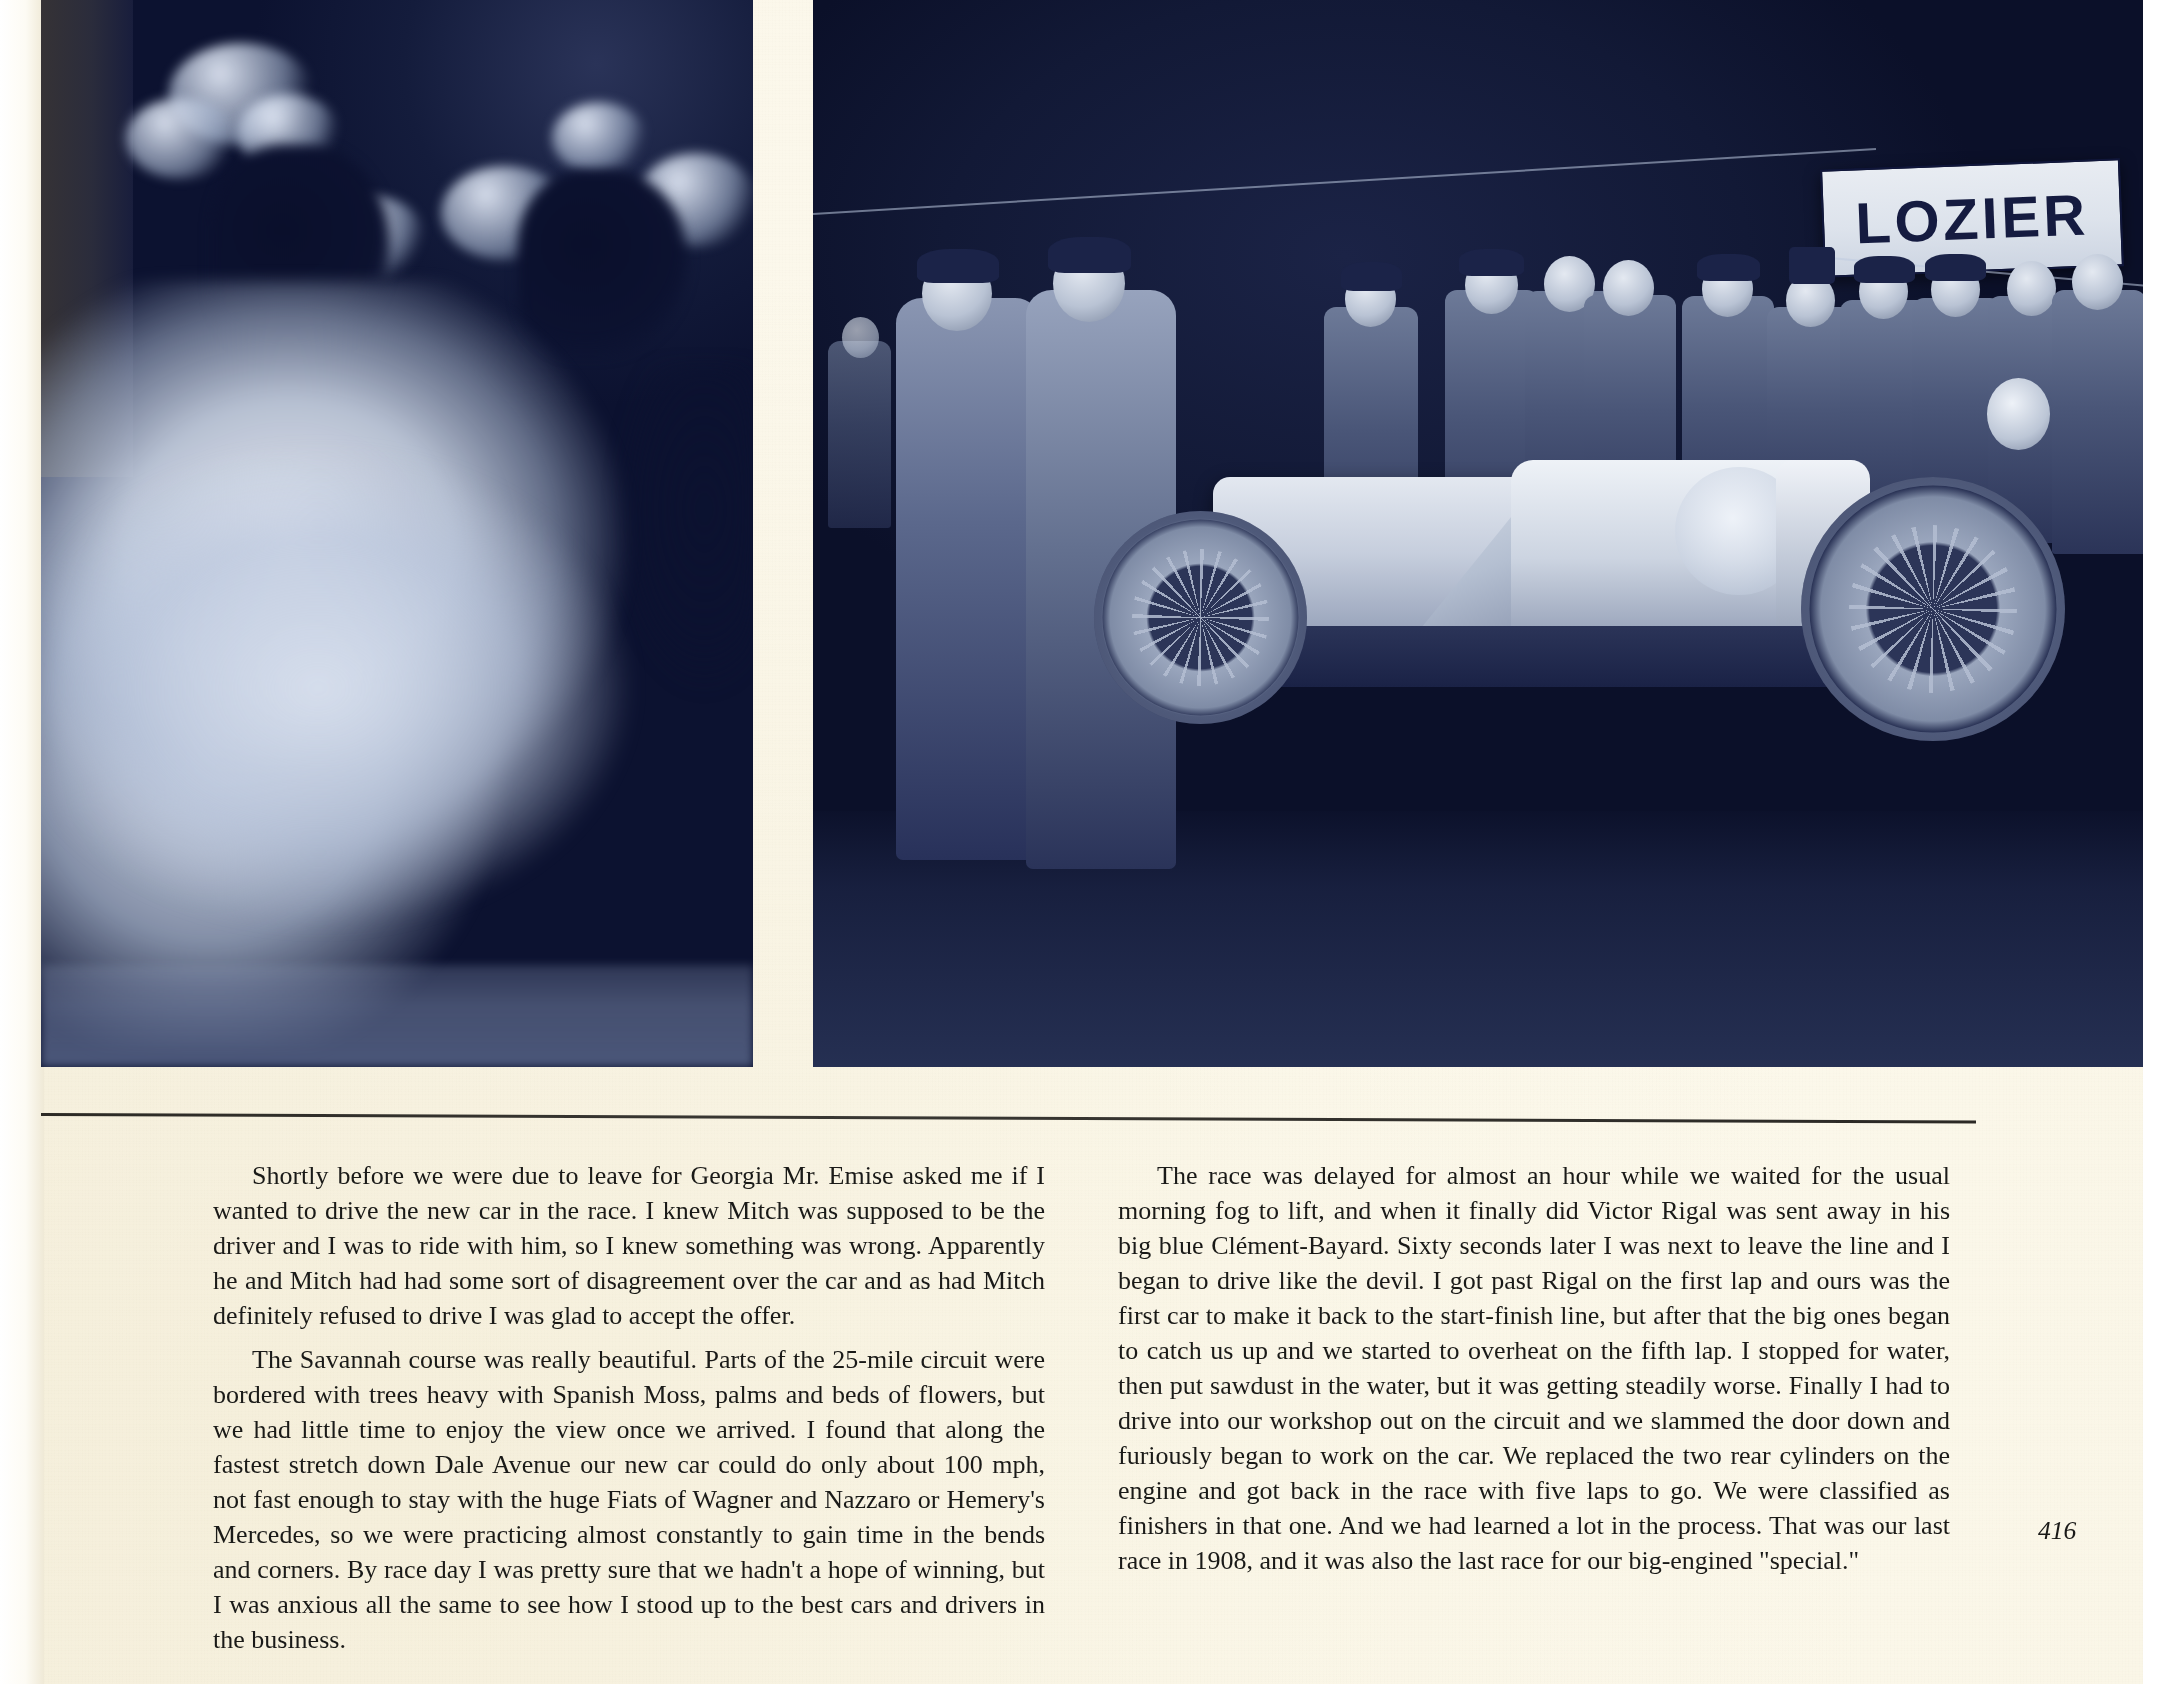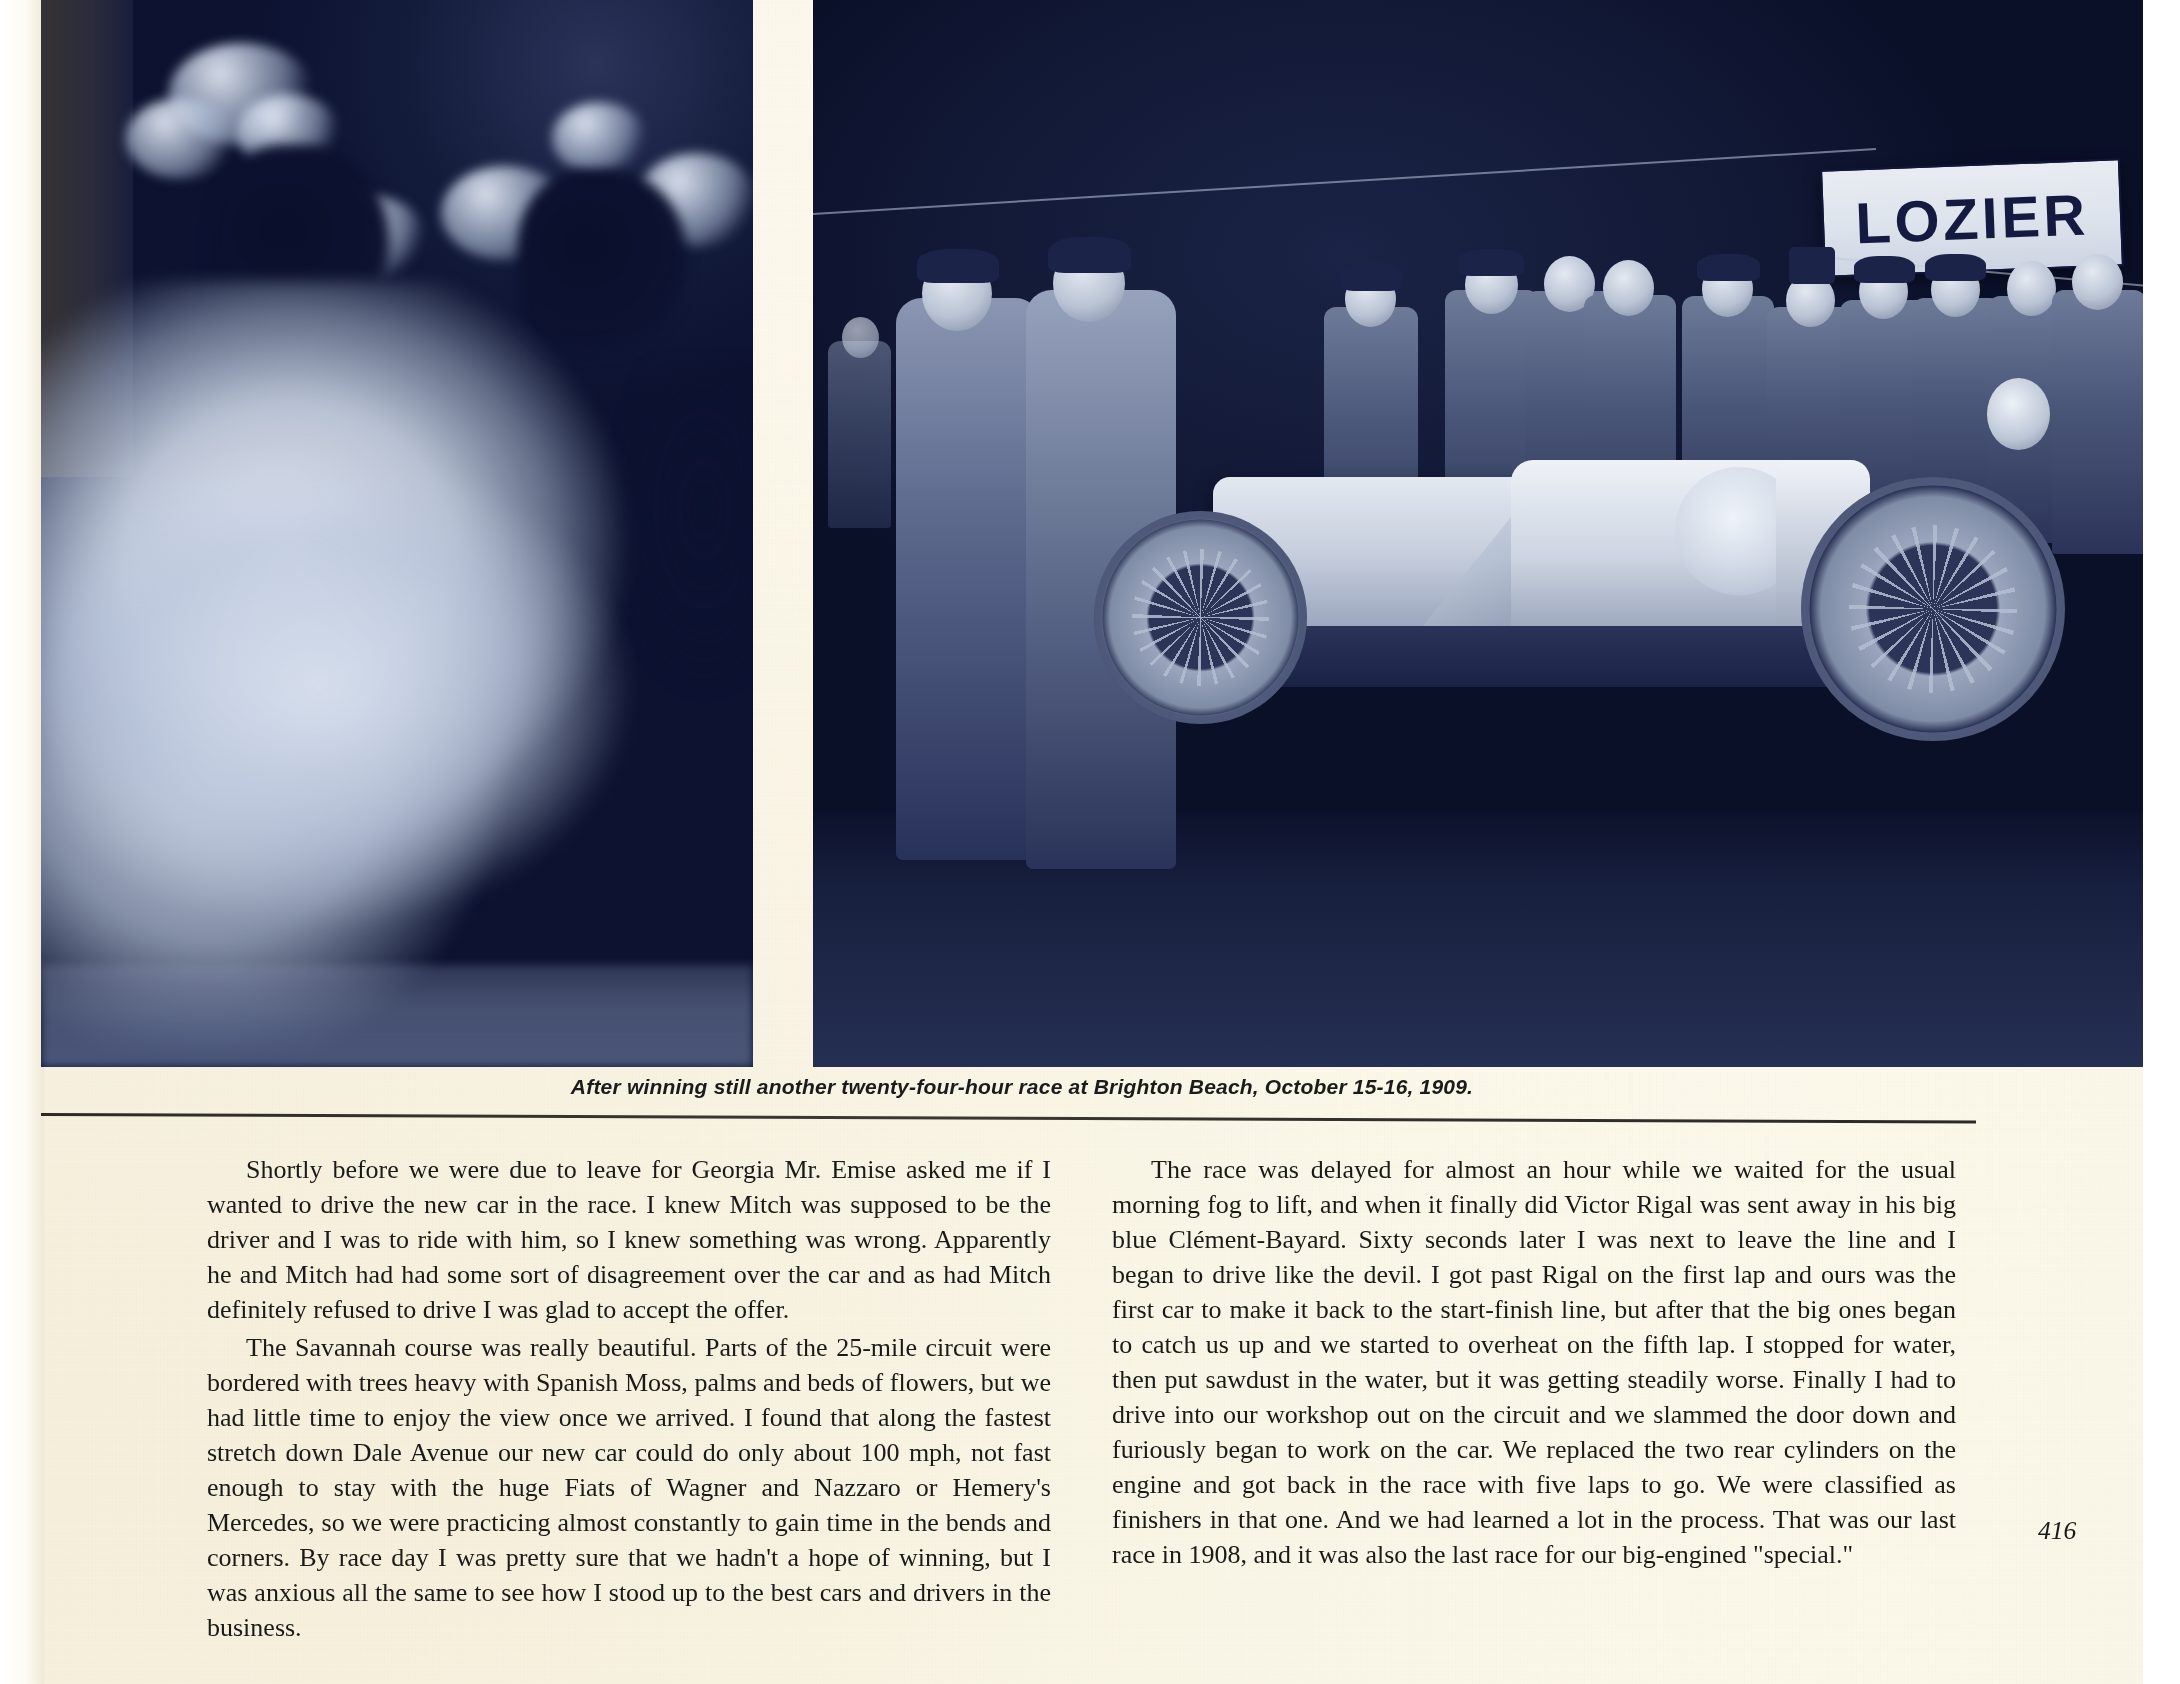--- a/index.html
+++ b/index.html
@@ -268,21 +268,21 @@
   #columns {
     position: absolute;
     left: 204px;
     top: 1149px;
     width: 1755px;
     display: flex;
     gap: 55px;
   }
   .col { width: 852px; }
   .col p {
-    margin: 3px;
+    margin: 9px;
     font-family: "Liberation Serif", serif;
     font-size: 26px;
     line-height: 35px;
     color: #1a1a18;
     text-align: justify;
     text-justify: inter-word;
     text-indent: 39px;
     -webkit-font-smoothing: antialiased;
   }
   .col p + p { margin-top: 0; }
@@ -392,21 +392,20 @@
       <div id="car-chassis"></div>
       <div class="wheel" id="wheel-rear">
         <div class="wheel-spokes"></div>
       </div>
       <div class="wheel" id="wheel-front">
         <div class="wheel-spokes"></div>
       </div>
       <div id="headlamp"></div>
     </div>
 
-    <div id="caption">After winning still another twenty-four-hour race at Brighton Beach, October 15-16, 1909.</div>
 
     <div id="rule"></div>
 
     <div id="columns">
       <div class="col">
         <p>Shortly before we were due to leave for Georgia Mr. Emise asked me if I wanted to drive the new car in the race. I knew Mitch was supposed to be the driver and I was to ride with him, so I knew something was wrong. Apparently he and Mitch had had some sort of disagreement over the car and as had Mitch definitely refused to drive I was glad to accept the offer.</p>
         <p>The Savannah course was really beautiful. Parts of the 25-mile circuit were bordered with trees heavy with Spanish Moss, palms and beds of flowers, but we had little time to enjoy the view once we arrived. I found that along the fastest stretch down Dale Avenue our new car could do only about 100 mph, not fast enough to stay with the huge Fiats of Wagner and Nazzaro or Hemery's Mercedes, so we were practicing almost constantly to gain time in the bends and corners. By race day I was pretty sure that we hadn't a hope of winning, but I was anxious all the same to see how I stood up to the best cars and drivers in the business.</p>
       </div>
       <div class="col">
         <p>The race was delayed for almost an hour while we waited for the usual morning fog to lift, and when it finally did Victor Rigal was sent away in his big blue Clément-Bayard. Sixty seconds later I was next to leave the line and I began to drive like the devil. I got past Rigal on the first lap and ours was the first car to make it back to the start-finish line, but after that the big ones began to catch us up and we started to overheat on the fifth lap. I stopped for water, then put sawdust in the water, but it was getting steadily worse. Finally I had to drive into our workshop out on the circuit and we slammed the door down and furiously began to work on the car. We replaced the two rear cylinders on the engine and got back in the race with five laps to go. We were classified as finishers in that one. And we had learned a lot in the process. That was our last race in 1908, and it was also the last race for our big-engined "special."</p>

